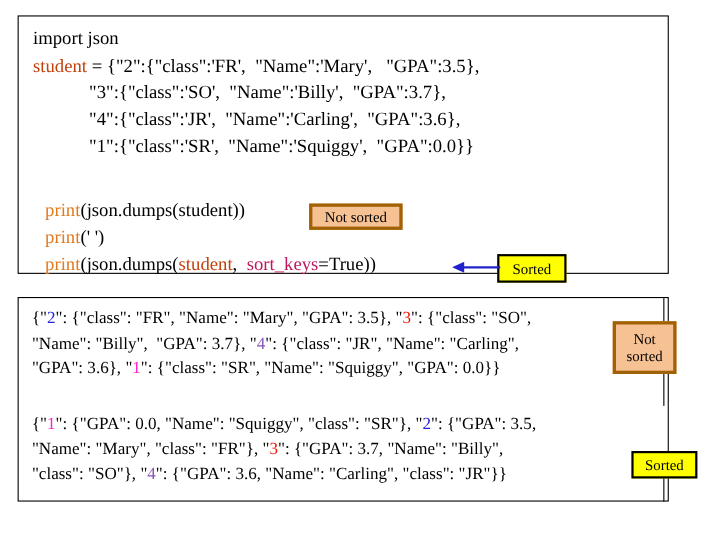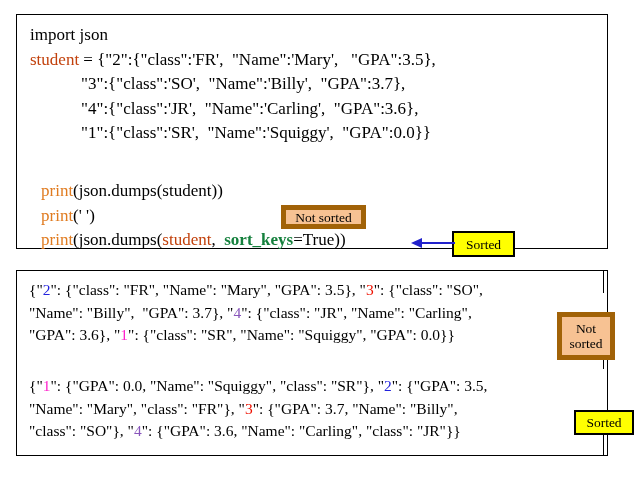--- a/index.html
+++ b/index.html
@@ -55,21 +55,21 @@
     left: 13px;
     top: 8px;
     right: 4px;
     font-size: 17px;
     line-height: 24.5px;
     white-space: pre;
   }
   .code-line { white-space: pre; }
   .tok-kw      { color: #c2410c; }   
   .tok-fn      { color: #e07b20; }   
-  .tok-param   { color: #15803d; font-weight: bold; }   
+  .tok-param   { color: #be185d; }   
   .tok-plain   { color: #000000; }
 
   
   #print-lines {
     position: absolute;
     left: 13px;
     top: 164px;
     font-size: 17px;
     line-height: 24.5px;
     white-space: pre;
@@ -84,22 +84,21 @@
     align-items: center;
     justify-content: center;
     text-align: center;
     font-size: 13.5px;
     line-height: 15px;
     font-family: "Liberation Serif", "DejaVu Serif", serif;
     color: #000000;
   }
   .badge.peach {
     background: #f7c293;
-    border: 5px solid #a16207;
-    margin-top: 20px;
+    border: 3px solid #a16207;
   }
   .badge.yellow {
     background: #ffff00;
     border: 2px solid #000000;
   }
 
   #badge-code-notsorted {
     left: 264px;
     top: 170px;
     width: 85px;

